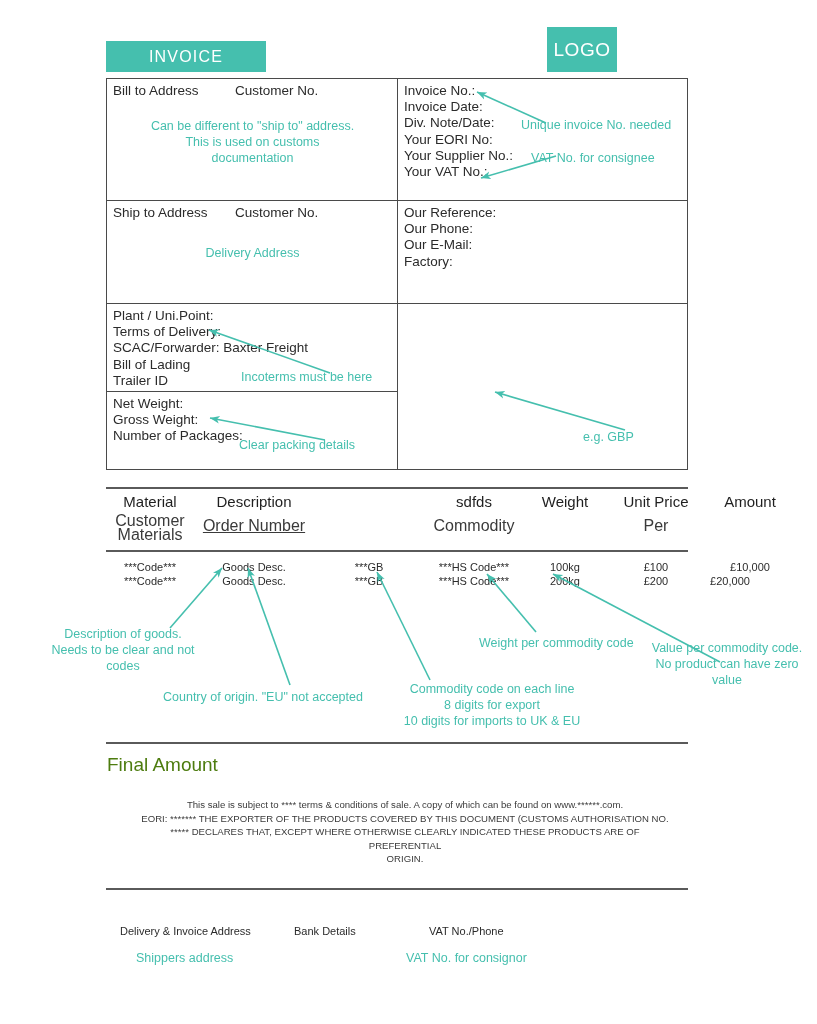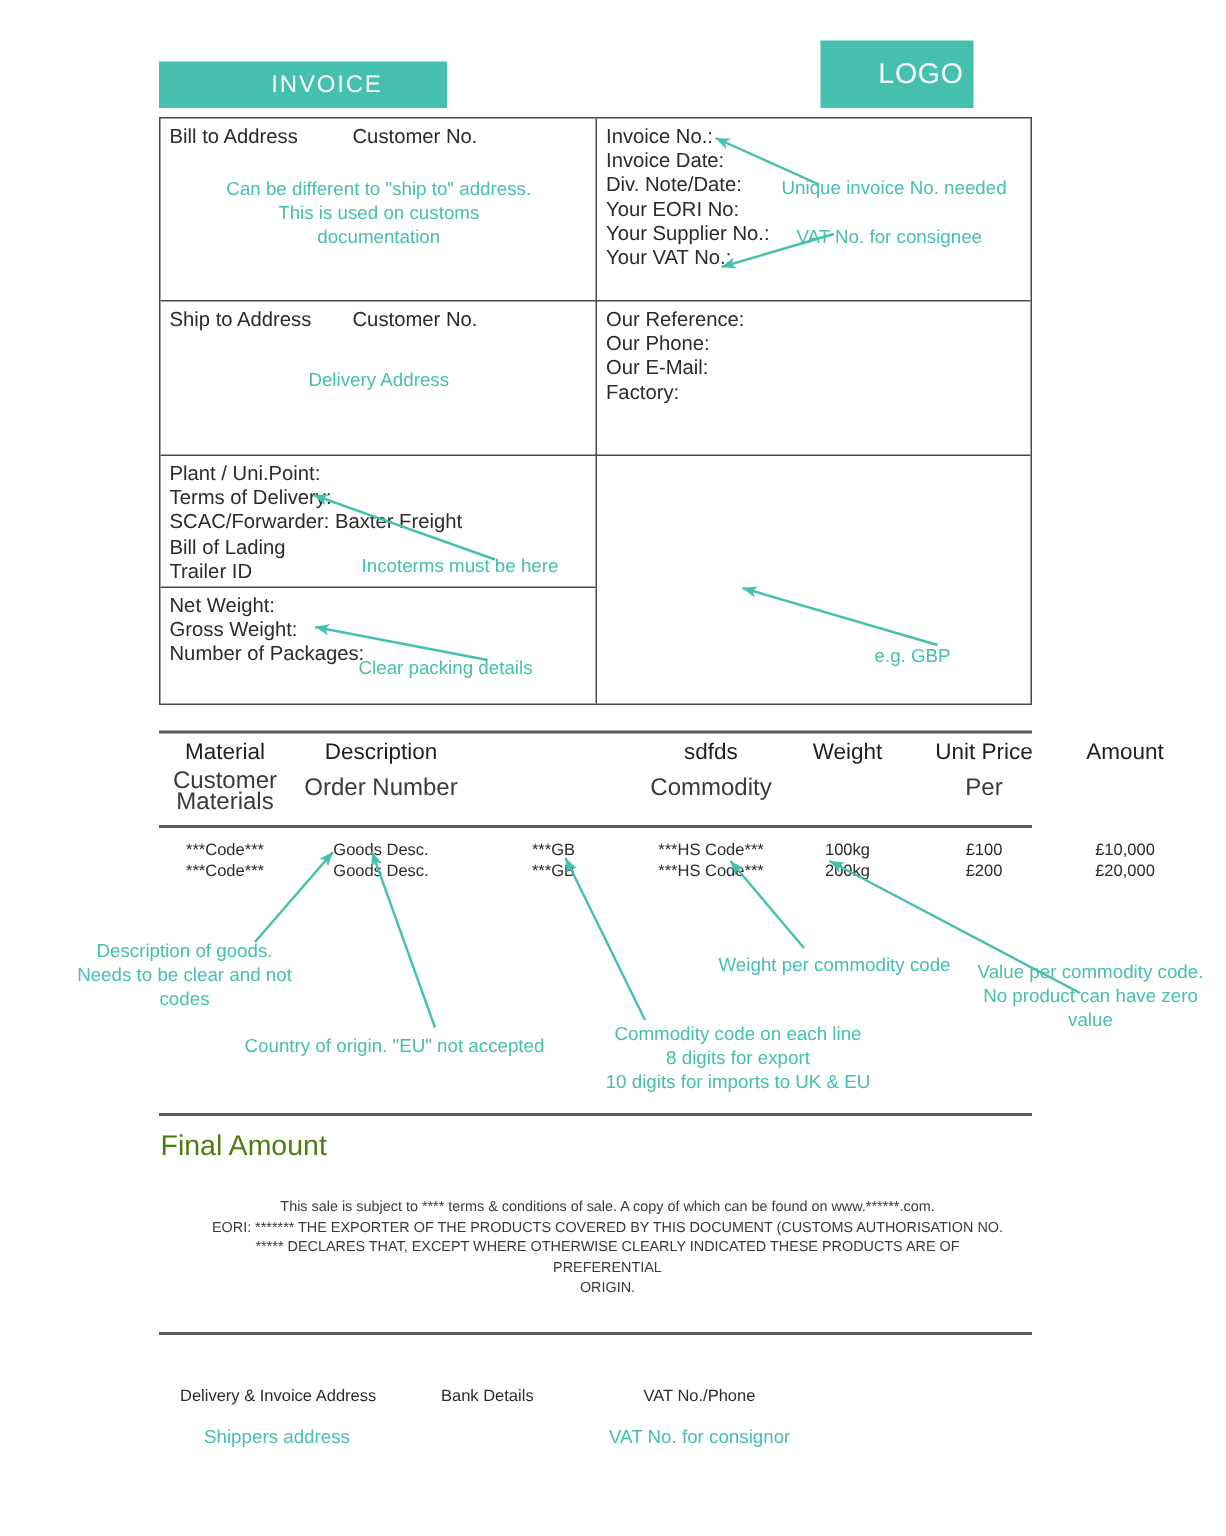--- a/index.html
+++ b/index.html
@@ -25,21 +25,20 @@
 
   
   .badge {
     position: absolute;
     background: #45bfae;
     color: #ffffff;
     display: flex;
     align-items: center;
     justify-content: center;
     letter-spacing: 1.2px;
-    padding-left: 32px;
   }
   #invoice-badge {
     left: 106px; top: 41px;
     width: 160px; height: 31px;
     font-size: 16px;
   }
   #logo-badge {
     left: 547px; top: 27px;
     width: 70px; height: 45px;
     font-size: 19px;
@@ -262,21 +261,21 @@
   <div class="rule" style="top:487px;"></div>
 
   <div class="thead">
     <div class="col" style="left:0px;width:88px;">
       <div class="main">Material</div>
       <div class="sub" style="white-space:pre-line;">Customer
 Materials</div>
     </div>
     <div class="col" style="left:88px;width:120px;">
       <div class="main">Description</div>
-      <div class="sub" style="white-space:pre-line;margin-top:8px;">Order Number</div>
+      <div class="sub" style="white-space:pre-line;margin-top:8px;text-decoration:underline;">Order Number</div>
     </div>
     <div class="col" style="left:318px;width:100px;">
       <div class="main">sdfds</div>
       <div class="sub" style="margin-top:8px;">Commodity</div>
     </div>
     <div class="col" style="left:418px;width:82px;">
       <div class="main">Weight</div>
       <div class="sub"></div>
     </div>
     <div class="col" style="left:500px;width:100px;">
@@ -300,21 +299,21 @@
     <div class="cellv" style="left:418px;width:82px;top:0;">100kg</div>
     <div class="cellv" style="left:500px;width:100px;top:0;">£100</div>
     <div class="cellv" style="left:600px;width:88px;top:0;">£10,000</div>
 
     <div class="cellv" style="left:0px;width:88px;top:14px;">***Code***</div>
     <div class="cellv" style="left:88px;width:120px;top:14px;">Goods Desc.</div>
     <div class="cellv" style="left:208px;width:110px;top:14px;">***GB</div>
     <div class="cellv" style="left:318px;width:100px;top:14px;">***HS Code***</div>
     <div class="cellv" style="left:418px;width:82px;top:14px;">200kg</div>
     <div class="cellv" style="left:500px;width:100px;top:14px;">£200</div>
-    <div class="cellv" style="left:600px;width:88px;top:14px;">£20,000</div>
+    <div class="cellv" style="left:580px;width:88px;top:14px;">£20,000</div>
   </div>
 
   <div class="note center" style="left:28px;top:626px;width:190px;">Description of goods.
 Needs to be clear and not
 codes</div>
 
   <div class="note" style="left:163px;top:689px;">Country of origin. "EU" not accepted</div>
 
   <div class="note center" style="left:396px;top:681px;width:192px;">Commodity code on each line
 8 digits for export

